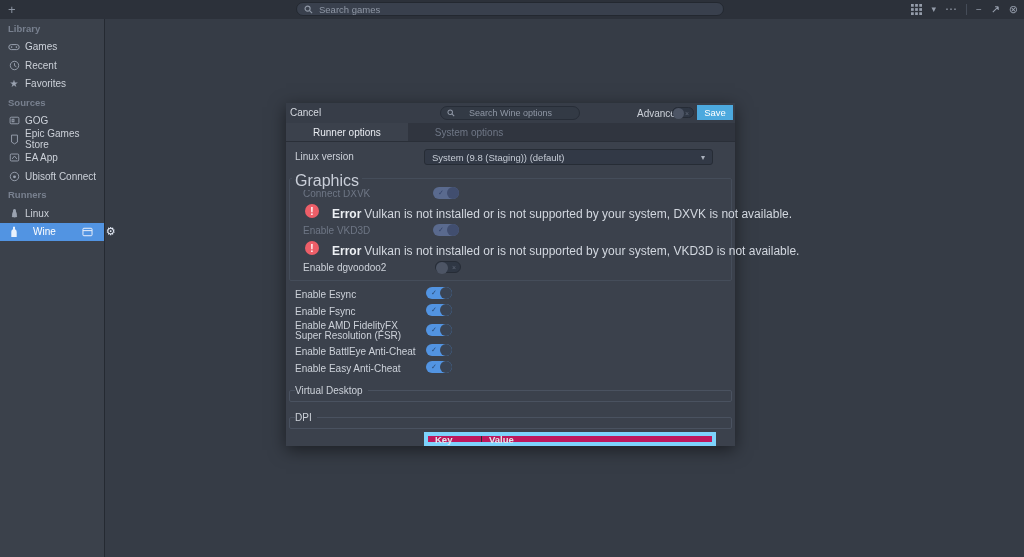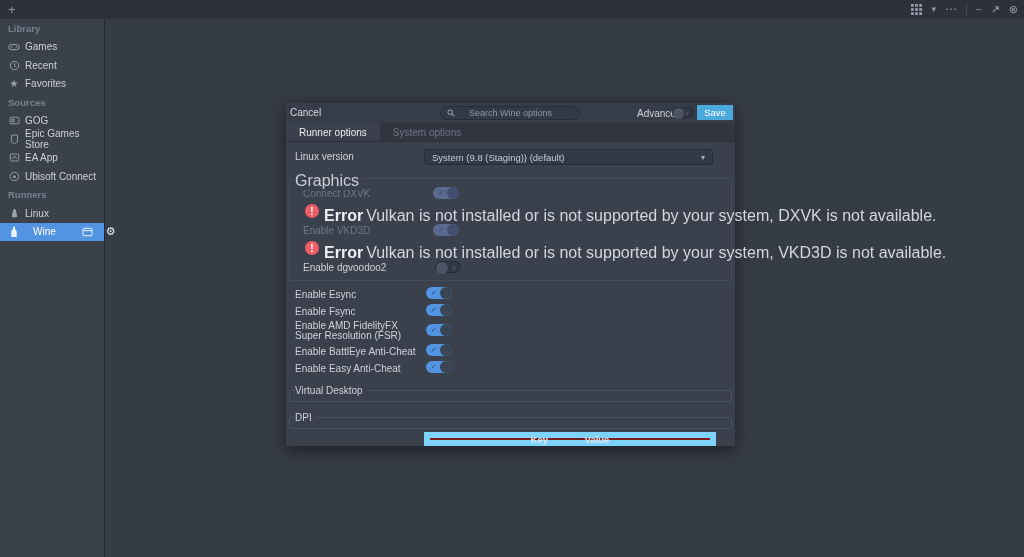--- a/index.html
+++ b/index.html
@@ -42,21 +42,21 @@
     padding:0 6px;box-sizing:border-box;}
   .dlg-search input{flex:1;background:transparent;border:none;outline:none;color:#cfd4dd;
     font-size:9px;font-family:"Liberation Sans",sans-serif;min-width:0;}
   .dlg-search input::placeholder{color:#8f97a5;}
   .adv-label{position:absolute;left:351px;top:5px;font-size:10px;color:#cdd2da;}
   .save-btn{position:absolute;right:2px;top:2px;width:36px;height:15px;background:#4ca9de;
     border-radius:0;color:#fff;font-size:9.5px;display:flex;align-items:center;
     justify-content:center;cursor:pointer;}
   .dlg-tabs{position:absolute;top:20px;left:0;right:0;height:19px;background:#30353f;
     border-bottom:1px solid #2a2f38;display:flex;box-sizing:border-box;}
-  .tab{padding:0 13px;display:flex;align-items:center;font-size:10px;color:#6f7786;cursor:pointer;}
+  .tab{padding:0 27px;display:flex;align-items:center;font-size:10px;color:#6f7786;cursor:pointer;}
   .tab.active{background:#3b414c;color:#e9ecf1;}
   .lbl{font-size:10px;color:#cdd2da;}
   .dim{color:#6e7685;}
   .combo{position:absolute;left:138px;top:46px;width:289px;height:16px;background:#323946;
     border:1px solid #262c35;border-radius:3px;display:flex;align-items:center;
     justify-content:space-between;padding:0 7px;box-sizing:border-box;cursor:pointer;}
   .combo .val{font-size:9.5px;color:#c6ccd6;}
   .combo .caret{font-size:8px;color:#aab1bd;}
   .fieldset{position:absolute;left:3px;top:75px;width:443px;height:103px;
     border:1px solid #454d5a;border-radius:2px;box-sizing:border-box;}
@@ -71,42 +71,51 @@
   .sw.on .mark{left:5px;color:#2b4a74;}
   .sw.muted{background:#5a6a8e;}
   .sw.muted .knob{right:0;background:#414e6f;}
   .sw.muted .mark{left:5px;color:#34436a;}
   .sw.off{background:#2f3744;border:1px solid #262c36;}
   .sw.off .knob{left:0;background:#4d5565;}
   .sw.off .mark{right:4px;color:#5f6878;}
   
   .err-ic{position:absolute;width:14px;height:14px;border-radius:50%;background:#ed5e68;
     color:#fff;font-size:10px;font-weight:700;display:flex;align-items:center;justify-content:center;}
-  .err-txt{position:absolute;font-size:16px;color:#d2d7df;white-space:nowrap;}
+  .err-txt{position:absolute;font-size:12px;color:#d2d7df;white-space:nowrap;margin-left:8px;}
   .err-txt b{color:#eceff3;margin-right:3px;}
   
   .frame-label{position:absolute;left:9px;font-size:10px;color:#cdd2da;background:#3b414c;
     padding-right:5px;z-index:2;}
   .hframe{position:absolute;left:3px;width:443px;border:1px solid #4a5260;border-radius:2px;
     box-sizing:border-box;background:transparent;}
   
-  .kvtable{position:absolute;left:138px;top:329px;width:292px;height:14px;background:#7f1d1d;
-    border:6px solid #7dd3fc;display:flex;box-sizing:border-box;justify-content:center;}
+  .kvtable{position:absolute;left:138px;top:329px;width:292px;height:14px;background:#be185d;
+    border:4px solid #7dd3fc;display:flex;box-sizing:border-box;}
   .kv-cell{font-size:9.5px;font-weight:700;color:#e2e6ec;padding:0 7px;display:flex;
     align-items:center;box-sizing:border-box;}
   .kv-key{width:54px;border-right:1px solid #272d36;}
   svg{display:block;}
 </style>
 </head>
 <body>
 
 <div class="screen">
 
   <div class="titlebar">
     <div class="tb-add">+</div>
+    <div class="tb-search">
+      <span class="tb-ic" style="color:#8f97a5;">
+        <svg width="9" height="9" viewBox="0 0 10 10" fill="none" stroke="currentColor" stroke-width="1.3">
+          <circle cx="4" cy="4" r="2.8"></circle>
+            <path d="M6.2 6.2 L9 9"></path>
+        </svg>
+      </span>
+      <input placeholder="Search games" style="">
+    </div>
     <div class="tb-right">
       <span class="tb-ic">
         <svg width="11" height="11" viewBox="0 0 12 12" fill="currentColor">
           <rect x="0" y="0" width="3" height="3"></rect>
             <rect x="4.5" y="0" width="3" height="3"></rect>
             <rect x="9" y="0" width="3" height="3"></rect>
           <rect x="0" y="4.5" width="3" height="3"></rect>
             <rect x="4.5" y="4.5" width="3" height="3"></rect>
             <rect x="9" y="4.5" width="3" height="3"></rect>
           <rect x="0" y="9" width="3" height="3"></rect>

